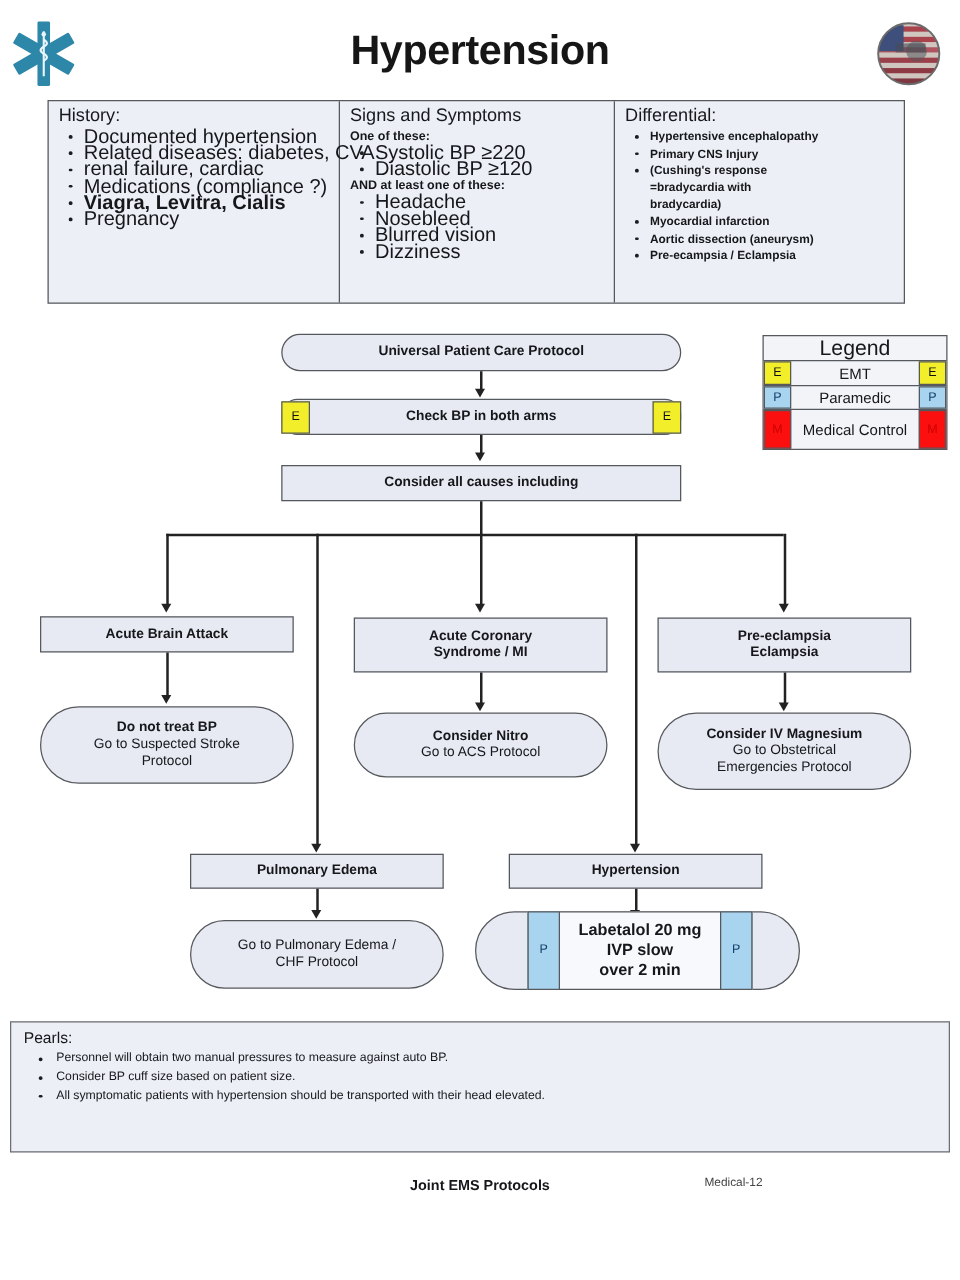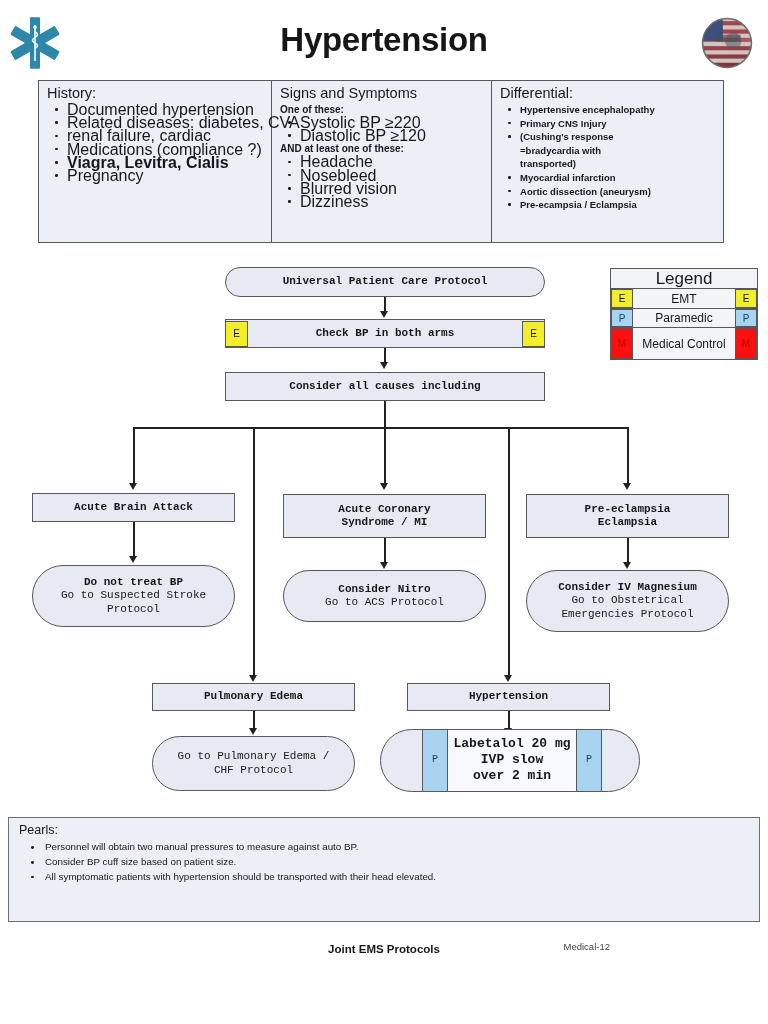--- a/index.html
+++ b/index.html
@@ -46,21 +46,21 @@
   ul.b li.bold{font-weight:bold;}
   .c3 ul.b li{font-weight:bold;font-size:9.5px;line-height:13.6px;}
   .c3 ul.b li.nb::before{display:none;}
   .c3 ul.b li.nb{padding-left:20px;}
 
   
   .node{
     position:absolute;box-sizing:border-box;
     background:#e7eaf2;border:1.4px solid #55585c;
     display:flex;align-items:center;justify-content:center;
-    text-align:center;font-size:11px;line-height:13.5px;color:#15171a;font-family:Liberation Mono, monospace;
+    text-align:center;font-size:11px;line-height:13.5px;color:#15171a;
   }
   .node.rect{border-radius:0;}
   .node.pill{border-radius:999px;}
   .node .ln{display:block;}
   .node .ln.bold{font-weight:bold;}
 
   
   .vline{position:absolute;background:#222;width:1.6px;}
   .hline{position:absolute;background:#222;height:1.6px;}
   .arrow{
@@ -198,21 +198,21 @@
       </ul>
     </div>
 
     <div class="info-col c3">
       <div class="info-head">Differential:</div>
       <ul class="b">
         <li>Hypertensive encephalopathy</li>
         <li>Primary CNS Injury</li>
         <li>(Cushing's response</li>
         <li class="nb">=bradycardia with</li>
-        <li class="nb">transported)</li>
+        <li class="nb">bradycardia)</li>
         <li>Myocardial infarction</li>
         <li>Aortic dissection (aneurysm)</li>
         <li>Pre-ecampsia / Eclampsia</li>
       </ul>
     </div>
   </div>
 
   <div class="legend">
     <div class="legend-title">Legend</div>
     <div class="legend-row lg-r1">
@@ -236,21 +236,21 @@
       <div class="lg-cell m">M</div>
     </div>
   </div>
 
   <div class="node pill" style="left:225px;top:254px;width:320px;height:30px;font-weight:bold;">
     <span>Universal Patient Care Protocol</span>
   </div>
   <div class="vline" style="left:384px;top:284px;height:17px;"></div>
   <div class="arrow" style="left:380.3px;top:298px;"></div>
 
-  <div class="node rect" style="left:225px;top:306px;width:320px;height:29px;font-weight:bold;">
+  <div class="node rect" style="left:225px;top:306px;width:320px;height:29px;font-weight:bold;border-radius:13px;">
     <span>Check BP in both arms</span>
   </div>
   <div class="marker e" style="left:225px;top:307.5px;width:23px;height:26px;">
     <span>E</span>
   </div>
   <div class="marker e" style="left:522px;top:307.5px;width:23px;height:26px;">
     <span>E</span>
   </div>
   <div class="vline" style="left:384px;top:335px;height:17px;"></div>
   <div class="arrow" style="left:380.3px;top:349px;"></div>

